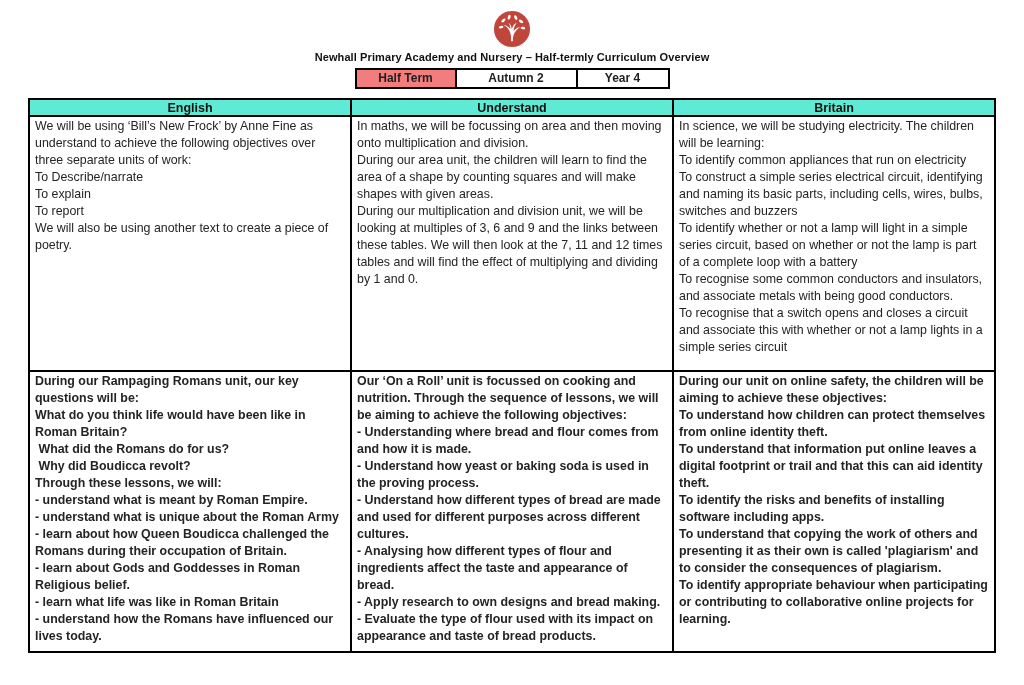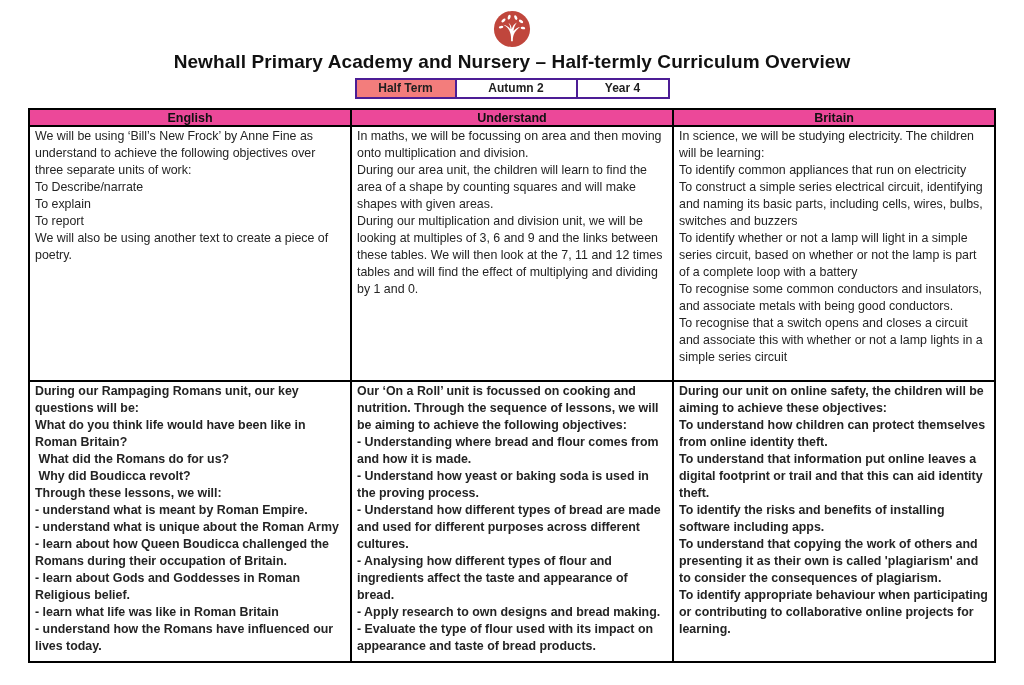--- a/index.html
+++ b/index.html
@@ -22,32 +22,32 @@
     padding-top: 10px;
   }
   .logo-wrap svg {
     width: 38px;
     height: 38px;
     display: block;
   }
   .doc-title {
     text-align: center;
     font-weight: bold;
-    font-size: 19px;
+    font-size: 11px;
     margin-top: 3px;
     letter-spacing: 0.1px;
     color: #111;
   }
   .meta-row {
     display: flex;
     justify-content: center;
     margin-top: 5px;
   }
   .meta-cell {
-    border: 2px solid #4c1d95;
+    border: 2px solid #000000;
     margin-left: -2px;
     height: 17px;
     line-height: 17px;
     text-align: center;
     font-weight: bold;
     font-size: 12px;
     background: #fff;
     box-sizing: content-box;
   }
   .meta-cell:first-child { margin-left: 0; }
@@ -61,21 +61,21 @@
     margin: 9px 28px 0 28px;
     border-collapse: collapse;
     table-layout: fixed;
     width: 968px;
   }
   .curriculum-table th,
   .curriculum-table td {
     border: 2px solid #000;
   }
   .subject-header {
-    background: #ec4899;
+    background: #5eead4;
     font-weight: bold;
     font-size: 12.5px;
     text-align: center;
     height: 15px;
     padding: 0;
     color: #111;
   }
   .subject-content {
     vertical-align: top;
     font-size: 12.4px;

